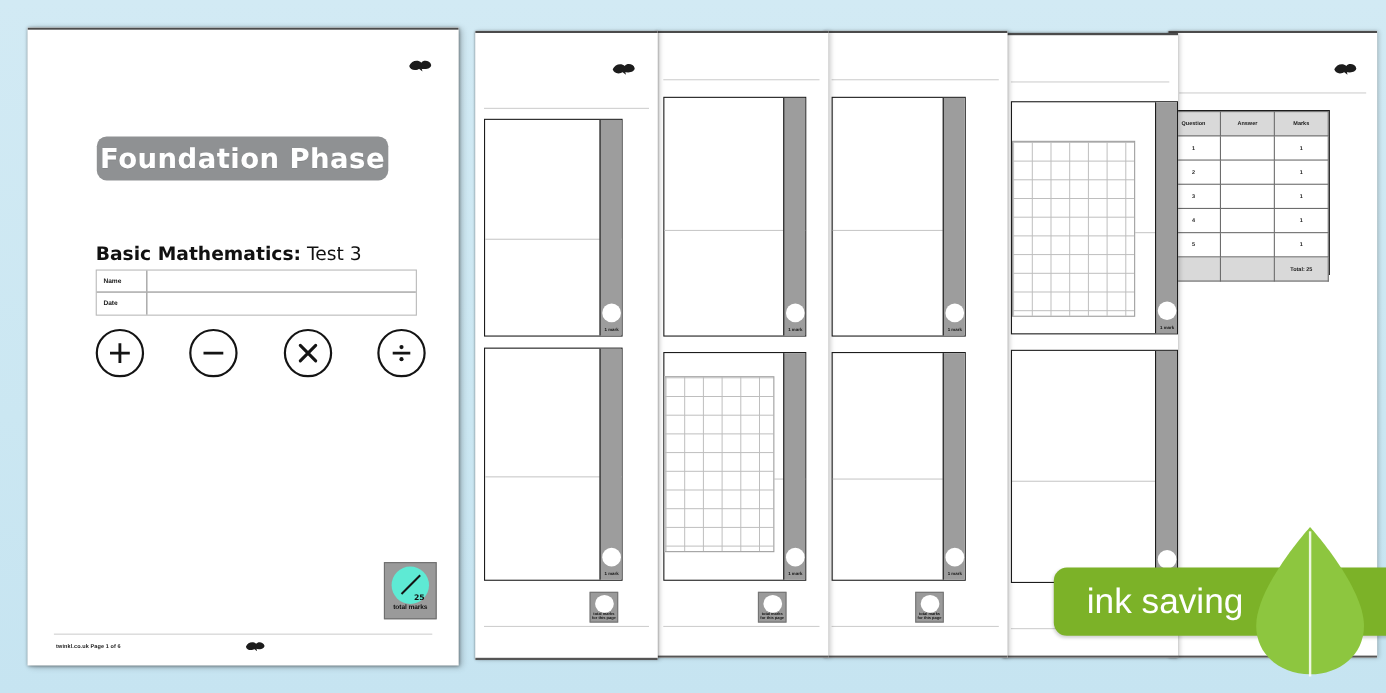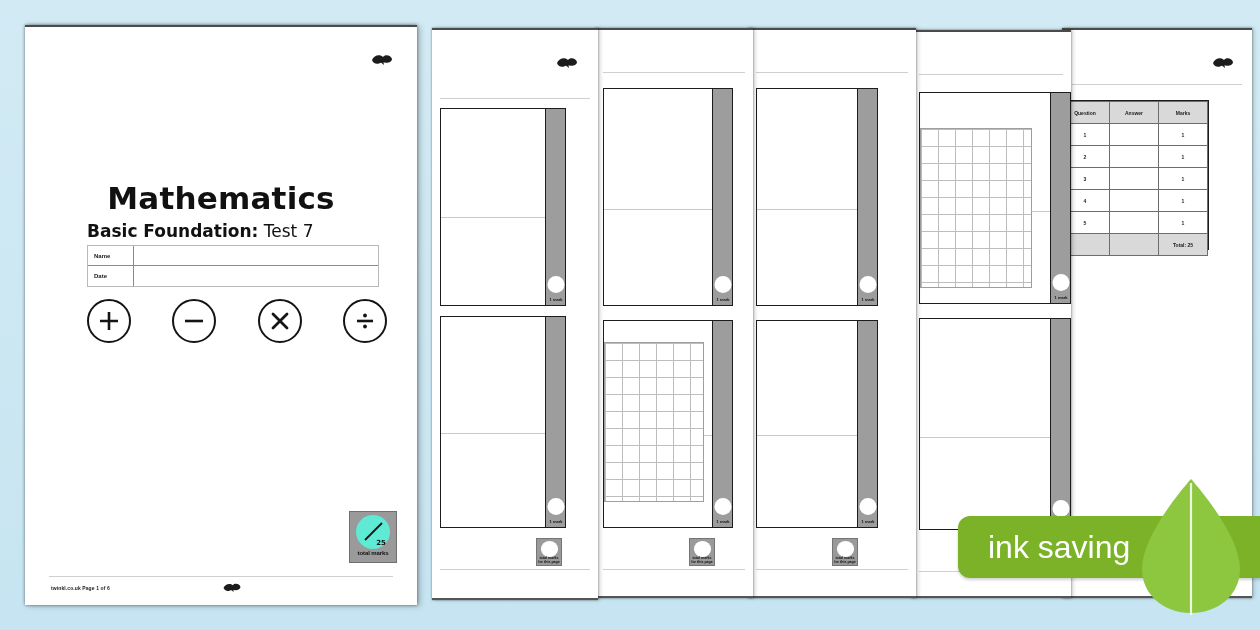--- a/index.html
+++ b/index.html
@@ -583,25 +583,27 @@
   <div class="sheet" id="cover">
     <div class="cover-inner">
 
       <span class="twinkl-logo" id="cover-logo">
         <svg viewBox="0 0 26 16">
             <path d="M3 9 C5 4, 11 3, 14 6 C16 3, 22 4, 23 8 C23 11, 18 13, 13 11 C9 14, 4 13, 3 9 Z" fill="#1c1c1c"></path>
             <path d="M10 10 l5 4 l-1 -5 z" fill="#1c1c1c"></path>
           </svg>
       </span>
 
-
-      <div class="subject">Mathematics</div>
+      <div class="banner">
+        <span class="banner-text">Foundation Phase</span>
+      </div>
+
 
       <div class="test-line">
-        <span class="strong">Basic Foundation:</span><span class="light"> Test 7</span>
+        <span class="strong">Basic Mathematics:</span><span class="light"> Test 3</span>
       </div>
 
       <div class="nd-table">
         <div class="nd-row first">
           <div class="nd-label">Name</div>
           <div class="nd-field"></div>
         </div>
         <div class="nd-row">
           <div class="nd-label">Date</div>
           <div class="nd-field"></div>

